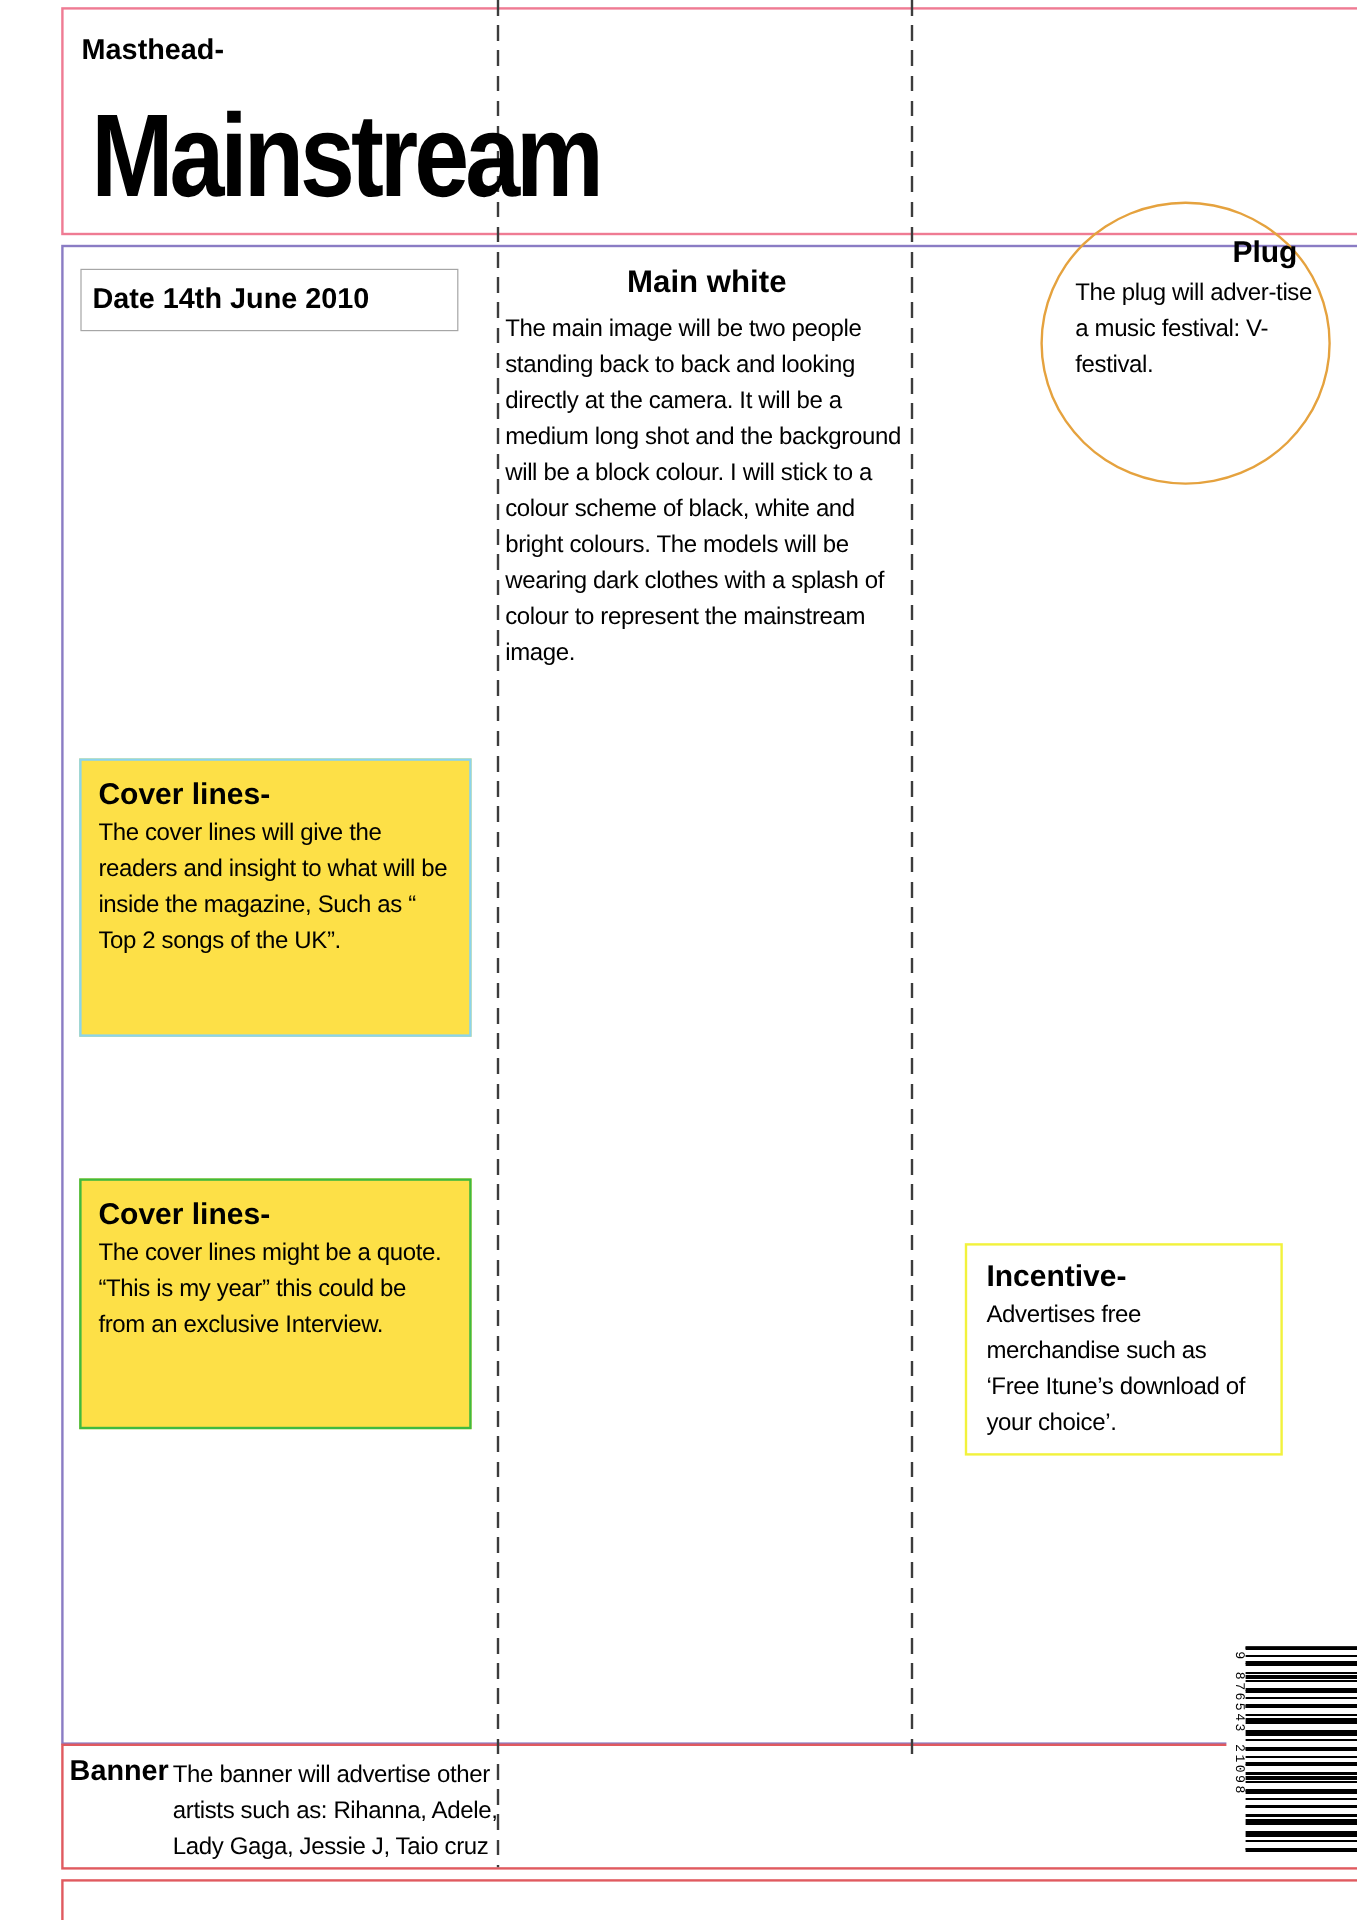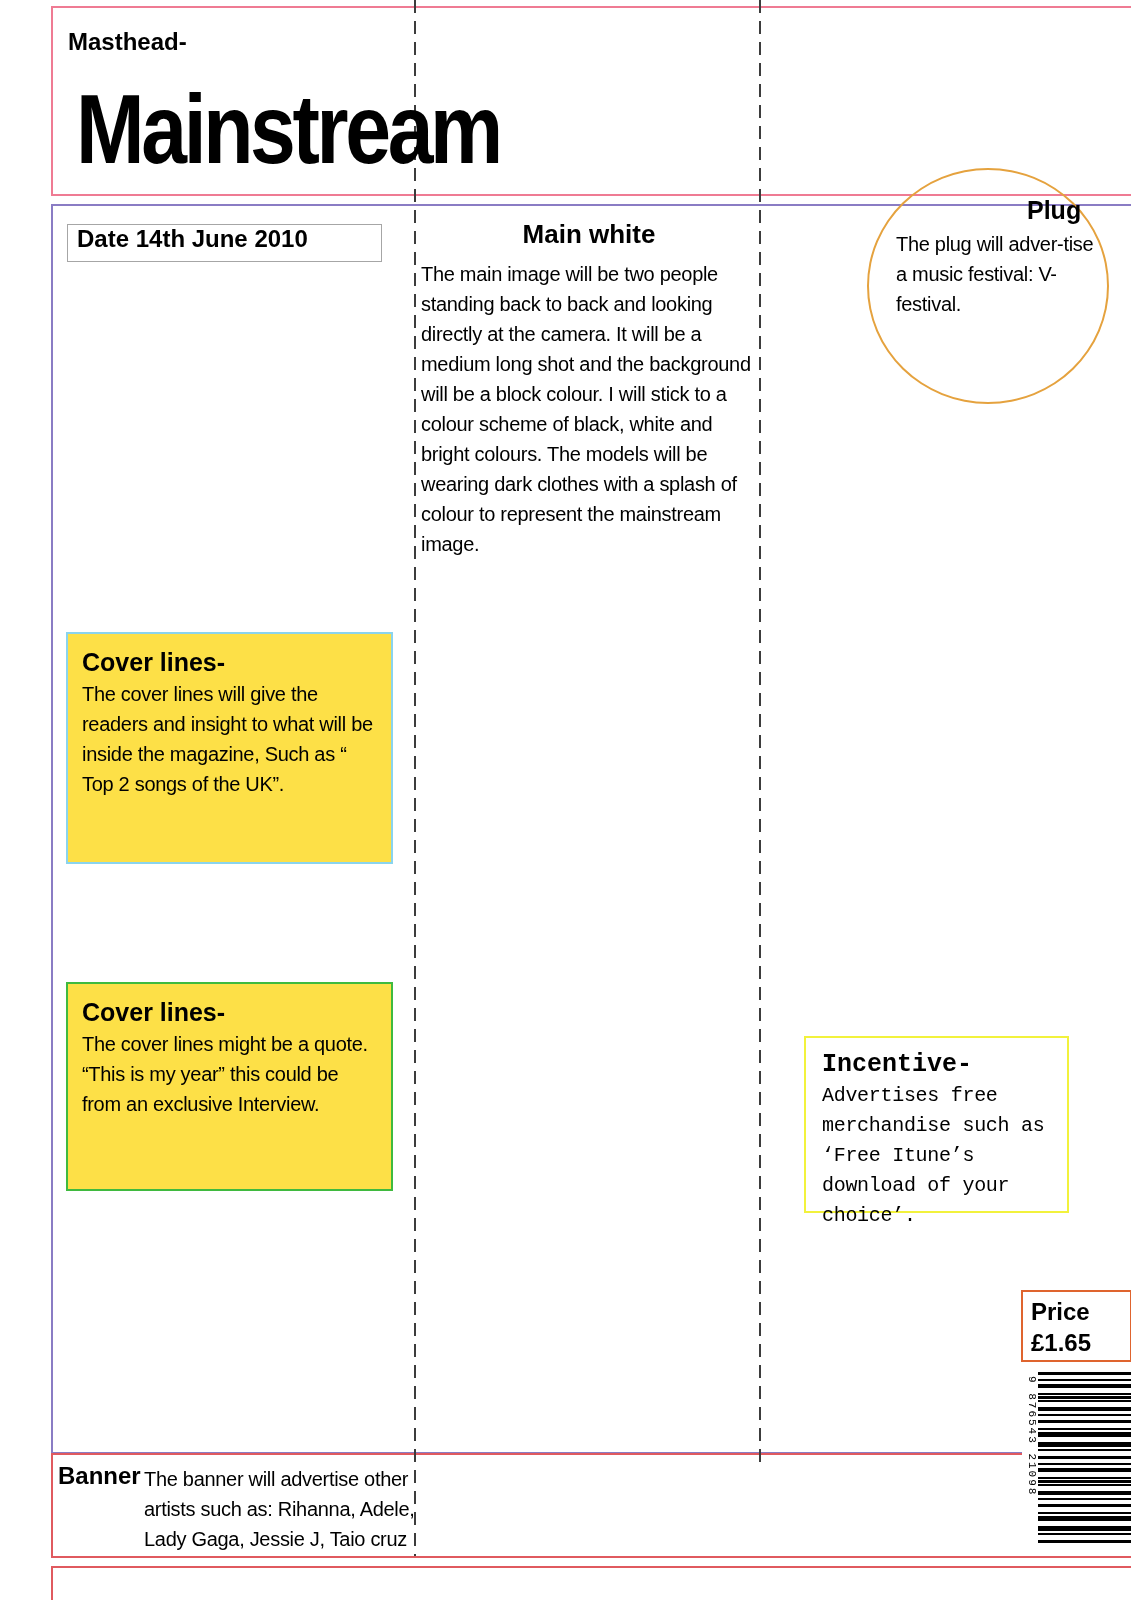--- a/index.html
+++ b/index.html
@@ -51,23 +51,23 @@
   .masthead-title {
     left: 32px; top: 80px;
     font-size: 98px; font-weight: bold;
     letter-spacing: -4px; line-height: 1;
     transform: scaleX(0.84); transform-origin: left center;
     white-space: nowrap;
   }
 
   
   .date-box {
-    left: 23px; top: 224px; width: 315px; height: 38px;
+    left: 23px; top: 224px; width: 315px; height: 52px;
     border: 1px solid #a6a6a6; background: #fff;
-    display: flex; align-items: flex-start; padding-left: 9px;
+    display: flex; align-items: center; padding-left: 9px;
     font-size: 24px; font-weight: bold;
   }
 
   
   .main-image-title {
     left: 375px; top: 219px; width: 340px;
     text-align: center; font-size: 26px; font-weight: bold;
   }
   .bodytext {
     font-size: 20px; line-height: 30px; letter-spacing: -0.3px;
@@ -92,21 +92,21 @@
   }
   .cover-box-2 {
     left: 22px; top: 982px; width: 327px; height: 209px;
     border: 2px solid #3fba3f;
   }
   .box-title { font-size: 25px; font-weight: bold; margin-bottom: 2px; }
 
   
   .incentive-box {
     left: 760px; top: 1036px; width: 265px; height: 177px;
-    border: 2px solid #f2f23c; background: #fff; padding: 12px 14px 0 16px; font-family: Liberation Mono, monospace;
+    border: 2px solid #f2f23c; background: #fff; padding: 12px 14px 0 16px;
   }
 
   
   .price-box {
     left: 977px; top: 1290px; width: 111px; height: 72px;
     border: 2px solid #df642e; background: #fff;
     padding: 4px 0 0 8px;
     font-size: 24px; font-weight: bold; line-height: 31px;
   }
 
@@ -168,24 +168,20 @@
   <div class="abs cover-box cover-box-2">
     <div class="box-title">Cover lines-</div>
     <div class="bodytext">The cover lines might be a quote. “This is my year” this could be from an exclusive Interview.</div>
   </div>
 
   <div class="abs incentive-box">
     <div class="box-title">Incentive-</div>
     <div class="bodytext">Advertises free merchandise such as ‘Free Itune’s download of your choice’.</div>
   </div>
 
-  <div class="abs price-box">
-    <div>Price</div>
-    <div>£1.65</div>
-  </div>
 
   <div class="abs barcode">
     <div class="barcode-digits">9 876543 21098</div>
     <div class="barcode-bars"></div>
   </div>
 
   <div class="abs banner-label">Banner</div>
   <div class="abs bodytext banner-body">The banner will advertise other artists such as: Rihanna, Adele, Lady Gaga, Jessie J, Taio cruz</div>
 
 </div>

